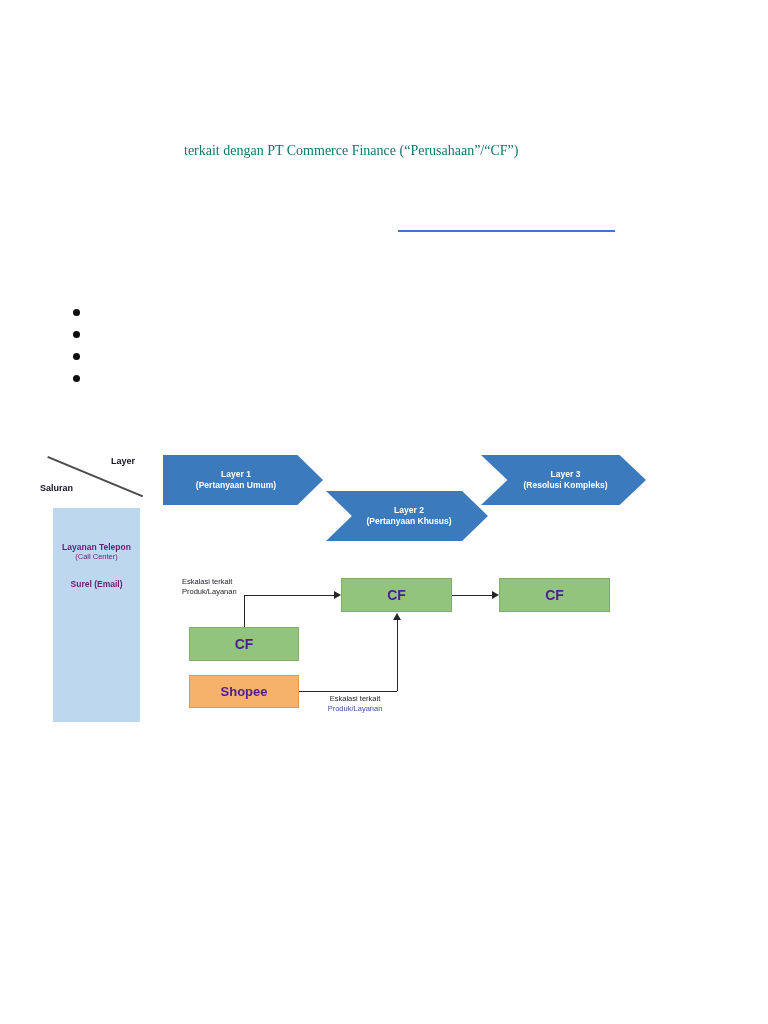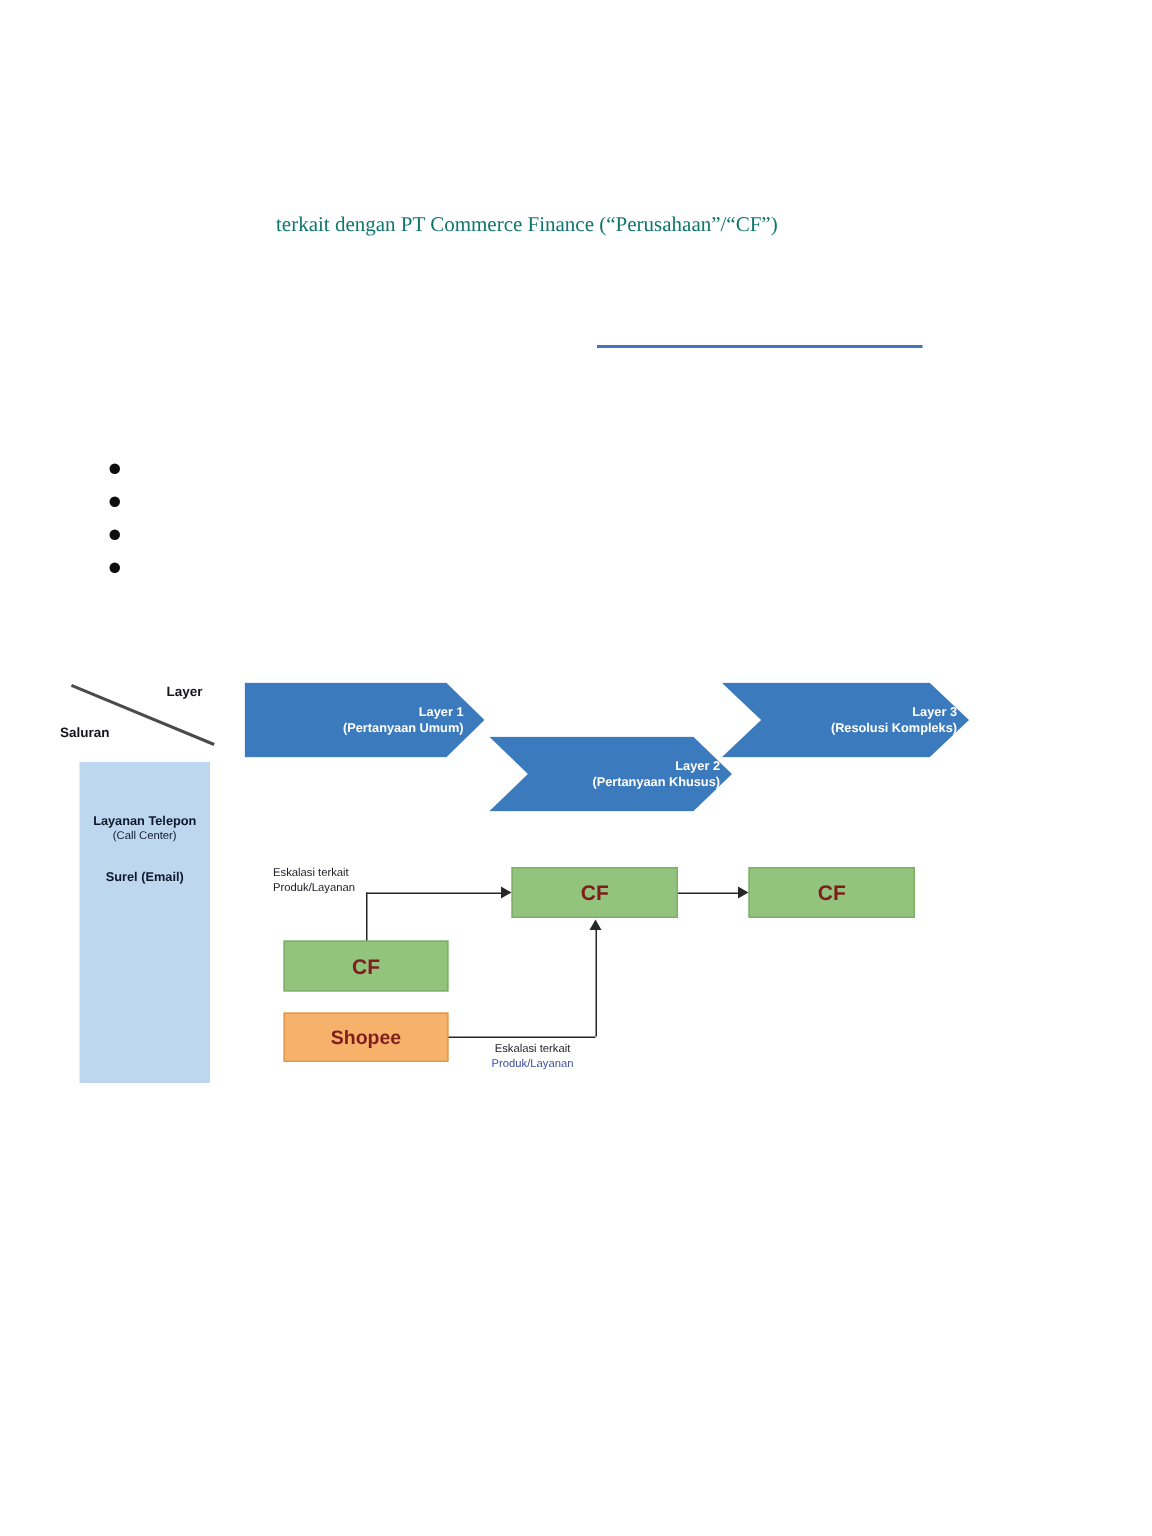--- a/index.html
+++ b/index.html
@@ -42,21 +42,21 @@
     font-size:9px;font-weight:600;color:#14141e;
   }
   #label-layer{left:111px;top:456px;}
   #label-saluran{left:40px;top:483px;}
 
   
   .layer-arrow{
     top:455px;height:50px;
     background:#3a7abd;
     color:#ffffff;
-    display:flex;flex-direction:column;justify-content:center;align-items:flex-end;
+    display:flex;flex-direction:column;justify-content:center;align-items:center;
     text-align:center;
     font-size:8.5px;font-weight:bold;line-height:11px;
   }
   #layer-arrow-1{
     left:163px;width:160px;
     clip-path:polygon(0 0, 84% 0, 100% 50%, 84% 100%, 0 100%);
     padding-right:14px;box-sizing:border-box;
   }
   #layer-arrow-2{
     left:326px;width:162px;
@@ -66,31 +66,31 @@
   #layer-arrow-3{
     left:481px;width:165px;
     clip-path:polygon(0 0, 84% 0, 100% 50%, 84% 100%, 0 100%, 16% 50%);
     padding-left:12px;padding-right:8px;box-sizing:border-box;
   }
 
   
   #channel-panel{
     left:53px;top:508px;width:87px;height:214px;
     background:#bdd7ee;
-    text-align:center;color:#0f172a;
+    text-align:center;color:#701a75;
     box-sizing:border-box;padding-top:34px;
   }
   .channel-name{font-size:8.5px;font-weight:bold;line-height:10px;}
   .channel-detail{font-size:7.5px;line-height:9px;}
   #channel2{margin-top:18px;}
 
   
   .node{
     display:flex;align-items:center;justify-content:center;
-    font-weight:bold;color:#7f1d1d;
+    font-weight:bold;color:#4c1d95;
     box-sizing:border-box;
   }
   .node-green{background:#93c47d;border:1px solid #7fae66;font-size:14px;}
   .node-orange{background:#f6b26b;border:1px solid #e3994f;font-size:13px;}
   #node-cf-l2{left:341px;top:578px;width:111px;height:34px;}
   #node-cf-l3{left:499px;top:578px;width:111px;height:34px;}
   #node-cf-l1{left:189px;top:627px;width:110px;height:34px;}
   #node-shopee{left:189px;top:675px;width:110px;height:33px;text-align:center;}
 
   

